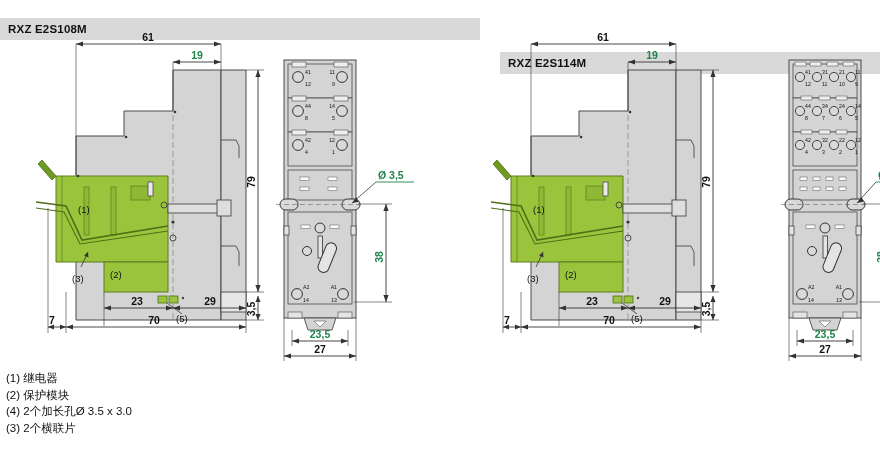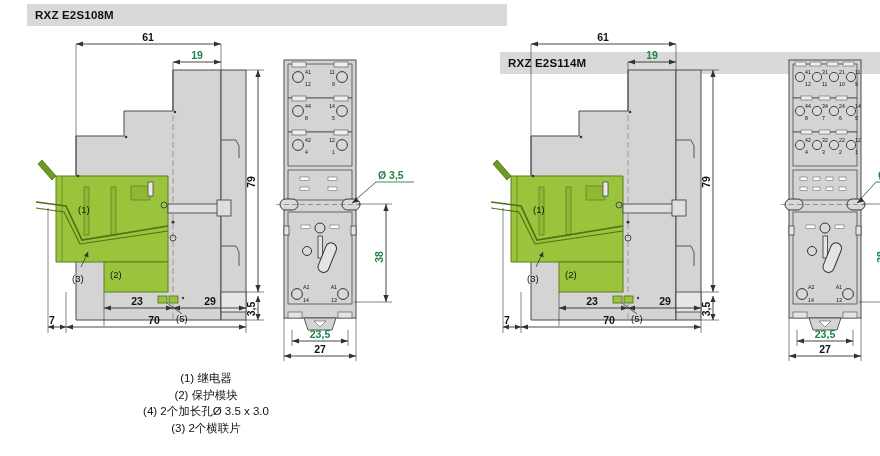--- a/index.html
+++ b/index.html
@@ -15,36 +15,36 @@
 
   
   .hdr{
     position:absolute;height:22px;background:#d9d9d9;
     display:flex;align-items:center;
   }
   .hdr span{
     font-size:11.5px;font-weight:bold;letter-spacing:.2px;
     padding-left:8px;color:#111;
   }
-  #hdr-left{left:0;top:4px;width:480px;margin-left:27px;}
+  #hdr-left{left:0;top:18px;width:480px;}
   #hdr-right{left:500px;top:4px;width:380px;margin-top:48px;}
 
   
   .panel{position:absolute;top:30px;width:440px;height:310px;margin-left:36px;}
   #panel-left{left:0;}
   #panel-right{left:440px;}
 
   svg{display:block;overflow:visible;}
 
   
   .legend{
     position:absolute;left:6px;top:370px;width:400px;
     font-size:11.5px;line-height:16.5px;color:#111;
   }
-  .legend div{white-space:nowrap;text-align:center;}
+  .legend div{white-space:nowrap;}
 
   
   .dim{font-family:"Liberation Sans",sans-serif;font-size:10.5px;fill:#111;font-weight:bold;}
   .dimg{font-family:"Liberation Sans",sans-serif;font-size:10.5px;fill:#1e8449;font-weight:bold;}
   .term{font-family:"Liberation Sans",sans-serif;font-size:5.2px;fill:#111;}
   .call{font-family:"Liberation Sans",sans-serif;font-size:9.5px;fill:#111;}
 </style>
 </head>
 <body>
 

